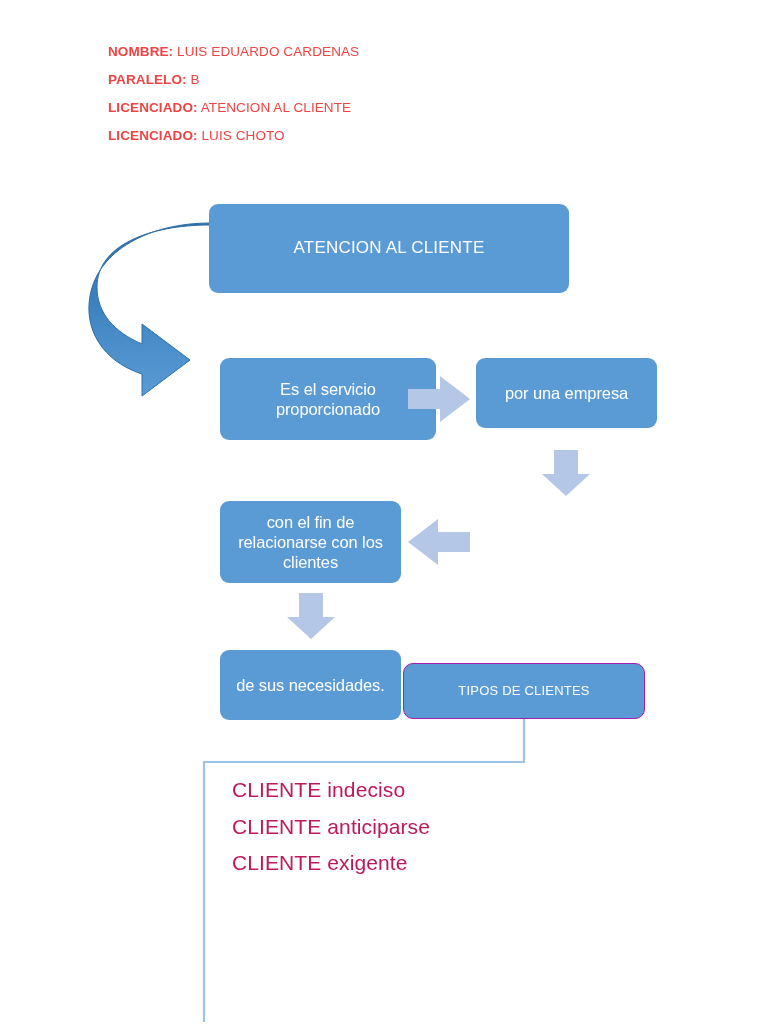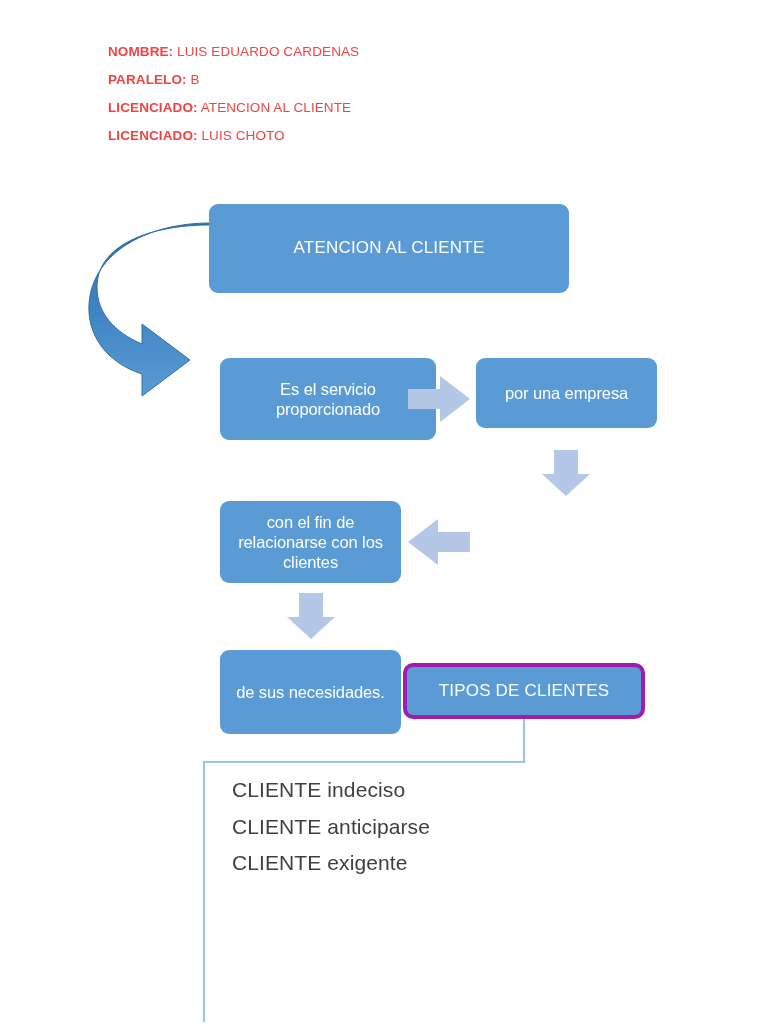--- a/index.html
+++ b/index.html
@@ -64,34 +64,34 @@
   }
   .node.body-node {
     font-size: 16.5px;
     letter-spacing: -0.1px;
   }
   .node.title-node {
     font-size: 17px;
     letter-spacing: 0.2px;
   }
   .node.tipos-node {
-    font-size: 17px;
+    font-size: 13px;
     letter-spacing: 0.2px;
-    border: 4px solid #a21caf;
+    border: 1px solid #a21caf;
     border-radius: 10px;
   }
 
   
   #node-title     { left: 209px; top: 204px; width: 360px; height: 89px; }
   #node-servicio  { left: 220px; top: 358px; width: 216px; height: 82px; }
   #node-empresa   { left: 476px; top: 358px; width: 181px; height: 70px; }
   #node-relacion  { left: 220px; top: 501px; width: 181px; height: 82px; }
   #node-anticipar { left: 476px; top: 501px; width: 181px; height: 82px; }
   #node-tipos     { left: 403px; top: 663px; width: 242px; height: 56px; z-index: 2; }
-  #node-necesidad { left: 220px; top: 650px; width: 181px; height: 84px; z-index: 3; }
+  #node-necesidad { left: 220px; top: 650px; width: 181px; height: 70px; z-index: 3; }
 
   
   .arrow-svg {
     position: absolute;
     overflow: visible;
   }
   #arrow-right-1 { left: 406px; top: 373px;  width: 66px;  height: 52px; }
   #arrow-down-1  { left: 540px; top: 448px;  width: 52px;  height: 50px; }
   #arrow-left-1  { left: 406px; top: 516px;  width: 66px;  height: 52px; }
   #arrow-down-2  { left: 285px; top: 591px;  width: 52px;  height: 50px; }
@@ -119,21 +119,21 @@
   
   #client-list {
     position: absolute;
     left: 232px;
     top: 772px;
     width: 420px;
   }
   .client-item {
     font-family: "Liberation Sans", sans-serif;
     font-size: 21px;
-    color: #404040;
+    color: #be185d;
     line-height: 36.5px;
     white-space: nowrap;
     letter-spacing: 0.1px;
   }
 </style>
 </head>
 <body>
 
 <div id="header-block">
   <div class="hdr-line">

